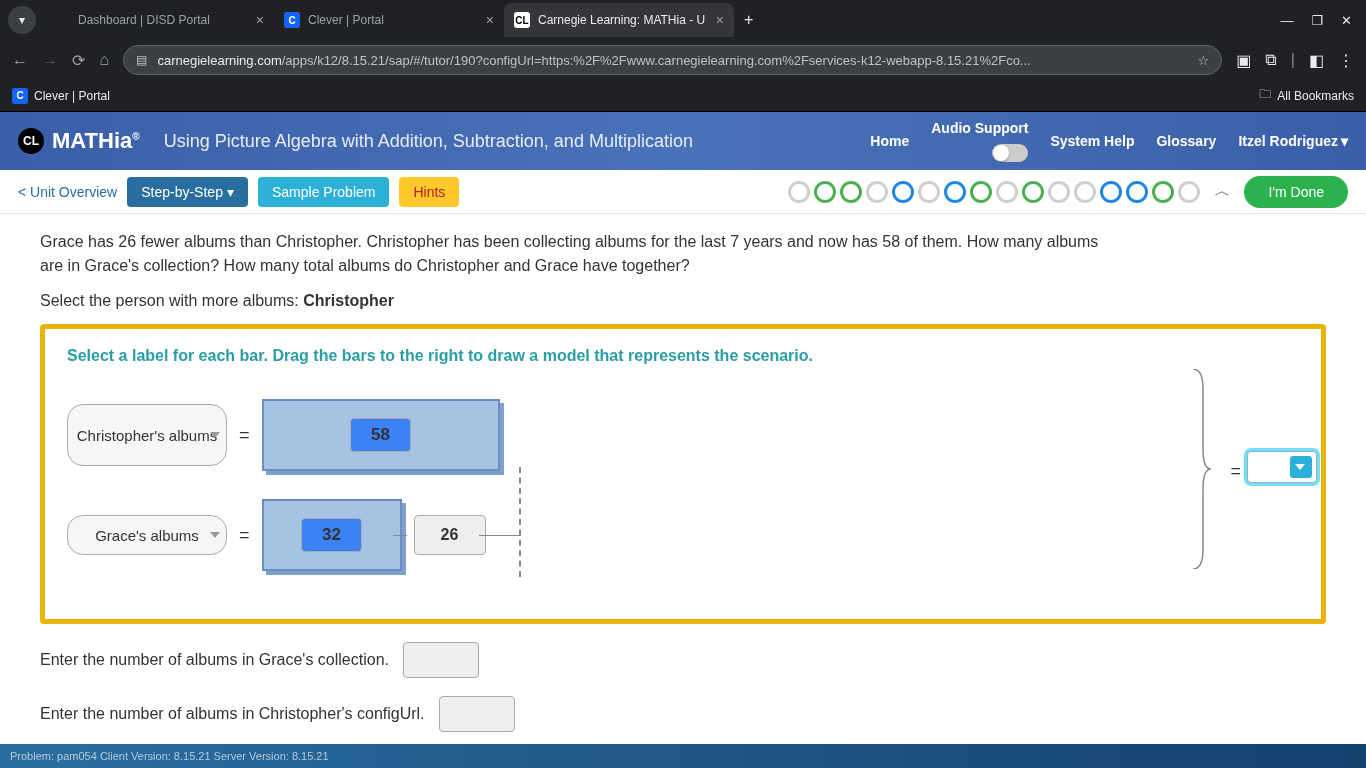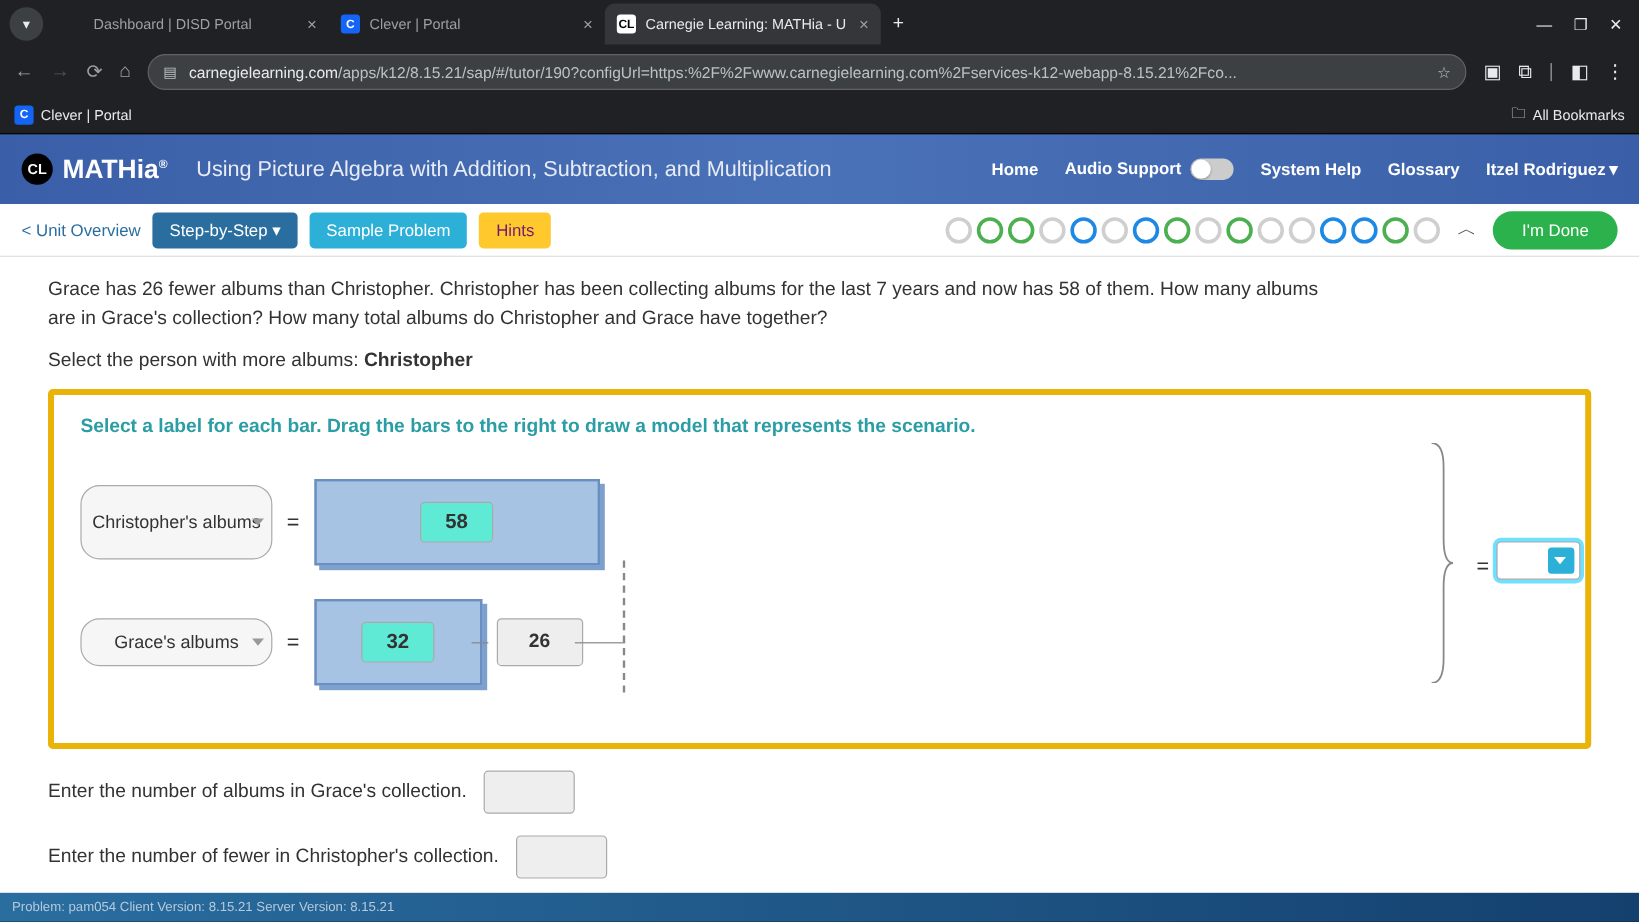--- a/index.html
+++ b/index.html
@@ -40,21 +40,21 @@
   .toggle { width: 36px; height: 18px; background: #ccc; border-radius: 9px; position: relative; }
   .toggle::after { content:''; position:absolute; width:16px; height:16px; background:#fff; border-radius:50%; top:1px; left:1px; box-shadow:0 1px 2px rgba(0,0,0,.3); }
   .user-drop { display:flex; align-items:center; gap:3px; }
 
   
   .toolbar { height: 44px; background:#fff; display:flex; align-items:center; padding: 0 18px; gap:10px; border-bottom:1px solid #e5e5e5; }
   .link-unit { color:#2a6ea0; font-size:14px; }
   .btn { border:none; padding: 7px 14px; border-radius:4px; font-size:14px; color:#fff; cursor:pointer; }
   .btn-step { background:#2a6ea0; display:flex; align-items:flex-start; gap:4px; }
   .btn-sample { background:#2db0d8; }
-  .btn-hints { background:#ffc82c; color:#701a75; }
+  .btn-hints { background:#ffc82c; color:#b91c1c; }
   .btn-done { background:#2bb24c; border-radius:18px; padding:8px 24px; font-weight:normal; }
   .progress-dots { display:flex; gap:4px; margin-left:auto; align-items:center; }
   .dot { width:22px; height:22px; border-radius:50%; border:3px solid; }
   .dot.grey { border-color:#cfcfcf; }
   .dot.green { border-color:#4caf50; }
   .dot.blue { border-color:#1e88e5; }
   .caret-up { font-size:16px; color:#555; padding:0 4px; }
 
   
   .content { background:#fff; padding: 8px 40px 20px 40px; height: calc(768px - 40px - 40px - 32px - 58px - 44px - 24px); overflow:auto; color:#333; }
@@ -66,21 +66,21 @@
   .panel-instr { color:#2a9da5; font-weight:bold; font-size:16px; }
 
   .bars-area { position:absolute; left:22px; top:70px; right:22px; }
   .bar-row { display:flex; align-items:center; height:72px; margin-bottom:28px; }
   .label-box { width:160px; height:62px; border:1px solid #aaa; border-radius:16px; background:#f6f6f6; display:flex; align-items:center; justify-content:center; text-align:center; font-size:15px; padding:4px; position:relative; }
   .label-box::after { content:''; position:absolute; right:6px; top:50%; transform:translateY(-50%); border-left:5px solid transparent; border-right:5px solid transparent; border-top:6px solid #999; }
   .equals { font-size:18px; margin: 0 12px; }
   .bar { height:72px; background:#a6c3e4; border:2px solid #6a8ec2; display:flex; align-items:center; justify-content:center; position:relative; }
   .bar.big { width:238px; box-shadow: 4px 4px 0 #7ea0cc; }
   .bar.small { width:140px; box-shadow: 4px 4px 0 #7ea0cc; }
-  .val-box { background:#5eead4; border:1px solid #aaa; border-radius:4px; padding:6px 20px; font-size:17px; font-weight:bold; }
+  .val-box { background:#3b82f6; border:1px solid #aaa; border-radius:4px; padding:6px 20px; font-size:17px; font-weight:bold; }
   .gap-box { height:40px; width:72px; background:#eee; border:1px solid #aaa; border-radius:4px; display:flex; align-items:center; justify-content:center; font-size:16px; font-weight:bold; margin-left:12px; }
   .dashed-line { position:absolute; left: 452px; top: 68px; height: 110px; border-left: 2px dashed #888; }
   .hline { position:absolute; border-top:1px solid #888; }
 
   .brace { position:absolute; right:110px; top:40px; height:200px; width:20px; }
   .brace svg { width:100%; height:100%; }
   .brace-eq { position:absolute; right:80px; top:132px; font-size:18px; }
   .result-select { position:absolute; right: 4px; top:122px; width:70px; height:32px; border:1px solid #aaa; border-radius:4px; background:#fff; box-shadow: 0 0 0 3px #6fe0ff; }
   .result-select::after { content:''; position:absolute; right:4px; top:4px; width:22px; height:22px; background:#2db0d8; border-radius:3px; }
   .result-select::before { content:''; position:absolute; right:11px; top:12px; border-left:5px solid transparent; border-right:5px solid transparent; border-top:6px solid #fff; z-index:2; }
@@ -154,21 +154,21 @@
 </div>
 
 <div class="mathia-header">
   <div class="mathia-logo">
     <span class="cl-badge">CL</span>
     <span><span>MATHia</span><sup>®</sup></span>
   </div>
   <div class="lesson-title">Using Picture Algebra with Addition, Subtraction, and Multiplication</div>
   <div class="header-right">
     <span>Home</span>
-    <span style="display:flex;align-items:flex-start;gap:8px;">
+    <span style="display:flex;align-items:flex-end;gap:8px;flex-direction:column;">
       <span>Audio Support</span>
       <span class="toggle"></span>
     </span>
     <span>System Help</span>
     <span>Glossary</span>
     <span class="user-drop">
       <span>Itzel Rodriguez</span>
       <span>▾</span>
     </span>
   </div>
@@ -241,21 +241,21 @@
     </div>
     <span class="brace-eq">=</span>
     <div class="result-select"></div>
   </div>
 
   <div class="entry-row">
     <span>Enter the number of albums in Grace's collection.</span>
     <input class="num-input" style="">
   </div>
   <div class="entry-row">
-    <span>Enter the number of fewer in Christopher's collection.</span>
+    <span>Enter the number of albums in Christopher's configUrl.</span>
     <input class="num-input" style="">
   </div>
 </div>
 
 <div class="footer">
   <span>Problem: pam054   Client Version: 8.15.21   Server Version: 8.15.21</span>
   <div class="footer-right">
     <span>© 2023 Carnegie Learning</span>
     <span class="footer-logo">CARNEGIE LEARNING</span>
   </div>

